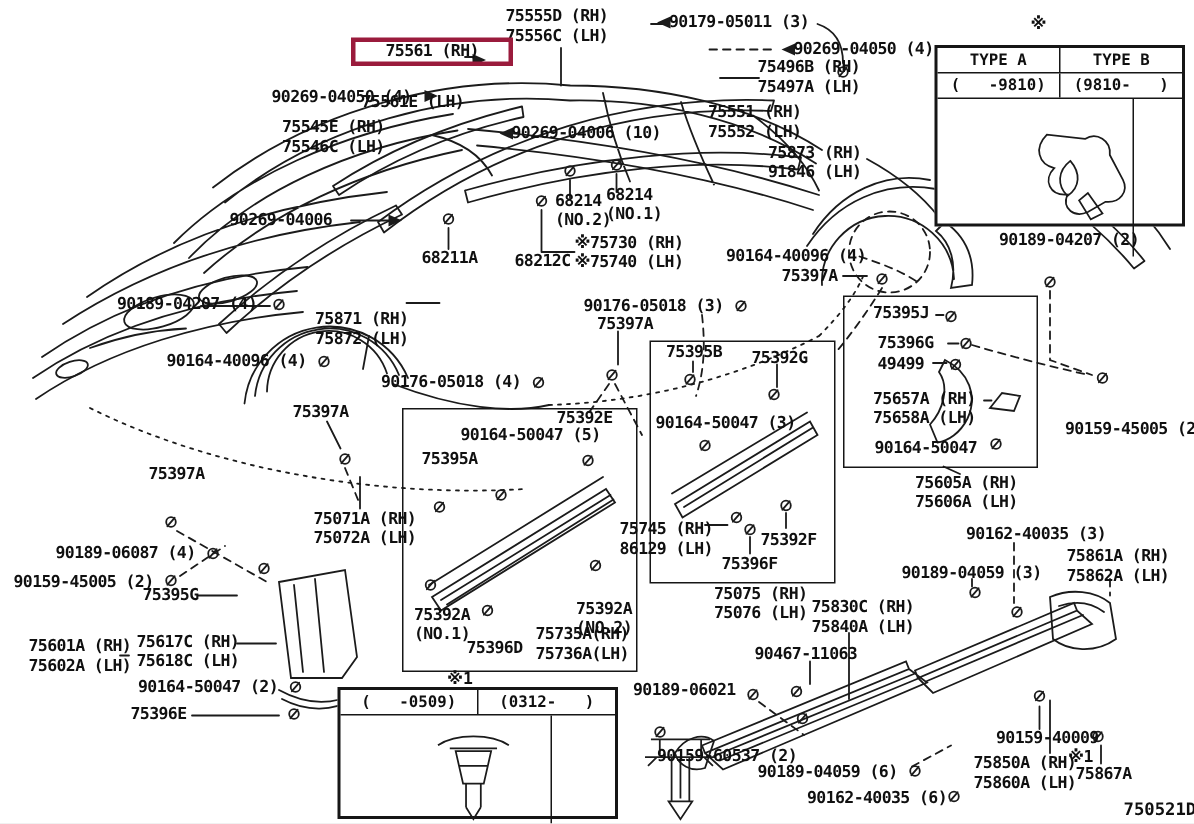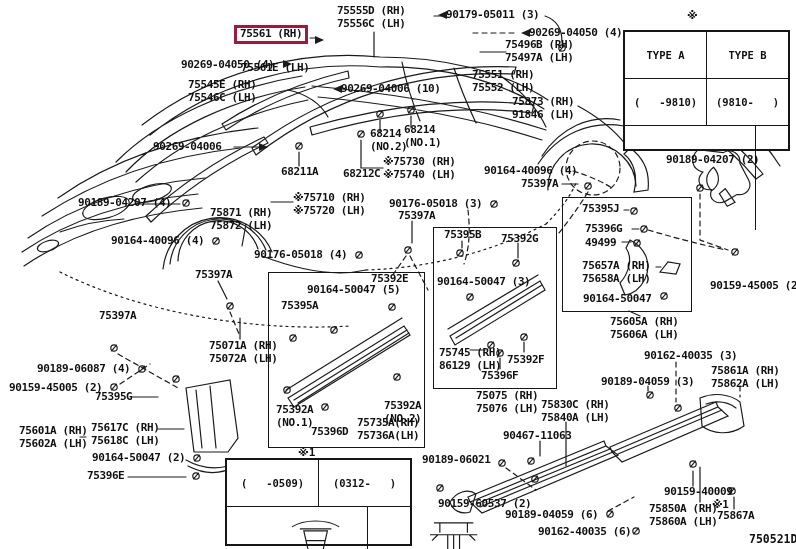--- a/index.html
+++ b/index.html
@@ -3,26 +3,26 @@
 <meta charset="utf-8">
 <style>
   html,body{margin:0;padding:0;background:#e8e8e8;}
   .stage{position:relative;width:796px;height:549px;background:#ffffff;overflow:hidden;
          font-family:"DejaVu Sans Mono","DejaVu Sans",monospace;}
   svg.art{position:absolute;left:0;top:0;z-index:1;}
   #label-layer{position:absolute;left:0;top:0;width:796px;height:549px;z-index:3;}
   .plabel{position:absolute;font-weight:bold;font-size:11px;line-height:12.5px;
           color:#101010;white-space:pre;letter-spacing:-0.4px;}
   .plabel span{display:block;}
-  .plabel.hl{border:3px solid var(--hl,#9a1b3c);padding:0 3px;}
+  .plabel.hl{border:3px solid var(--hl,#9a1b3c);padding:0 20px;}
   .pbox{position:absolute;border:1.6px solid #161616;z-index:2;}
   .vtable{position:absolute;border:2px solid #161616;z-index:2;background:#fff;
           font-weight:bold;font-size:10.5px;color:#101010;}
   .vrow{display:flex;border-bottom:1.4px solid #161616;}
-  .vcell{flex:1;text-align:center;white-space:pre;padding:17px 0;border-right:1.4px solid #161616;}
+  .vcell{flex:1;text-align:center;white-space:pre;padding:2px 0;border-right:1.4px solid #161616;}
   .vcell:last-child{border-right:none;}
   .vbody{display:flex;}
   .vbody .vcell{padding:0;}
   .marker{position:absolute;font-weight:bold;font-size:11px;color:#101010;z-index:3;white-space:pre;}
   .figcode{position:absolute;font-weight:bold;font-size:11.5px;color:#101010;z-index:3;}
 </style>
 </head>
 <body>
 
 <div class="stage">
@@ -279,42 +279,41 @@
       <div class="plabel" style="left: 472px; top: 69px;"><span>75551 (RH)</span><span>75552 (LH)</span></div>
       <div class="plabel" style="left: 341px; top: 83px;"><span>90269-04006 (10)</span></div>
       <div class="plabel" style="left: 512px; top: 96px;"><span>75873 (RH)</span><span>91846 (LH)</span></div>
       <div class="plabel" style="left: 153px; top: 141px;"><span>90269-04006</span></div>
       <div class="plabel" style="left: 78px; top: 197px;"><span>90189-04207 (4)</span></div>
       <div class="plabel" style="left: 281px; top: 166px;"><span>68211A</span></div>
       <div class="plabel" style="left: 343px; top: 168px;"><span>68212C</span></div>
       <div class="plabel" style="left: 370px; top: 128px;"><span>68214</span><span>(NO.2)</span></div>
       <div class="plabel" style="left: 404px; top: 124px;"><span>68214</span><span>(NO.1)</span></div>
       <div class="plabel" style="left: 383px; top: 156px;"><span>※75730 (RH)</span><span>※75740 (LH)</span></div>
-      <div class="plabel" style="left: 293px; top: 192px;"><span>※75710 (RH)</span><span>※75720 (LH)</span></div>
       <div class="plabel" style="left: 210px; top: 207px;"><span>75871 (RH)</span><span>75872 (LH)</span></div>
       <div class="plabel" style="left: 111px; top: 235px;"><span>90164-40096 (4)</span></div>
       <div class="plabel" style="left: 254px; top: 249px;"><span>90176-05018 (4)</span></div>
       <div class="plabel" style="left: 195px; top: 269px;"><span>75397A</span></div>
       <div class="plabel" style="left: 209px; top: 340px;"><span>75071A (RH)</span><span>75072A (LH)</span></div>
       <div class="plabel" style="left: 389px; top: 198px;"><span>90176-05018 (3)</span></div>
       <div class="plabel" style="left: 398px; top: 210px;"><span>75397A</span></div>
       <div class="plabel" style="left: 521px; top: 178px;"><span>75397A</span></div>
       <div class="plabel" style="left: 484px; top: 165px;"><span>90164-40096 (4)</span></div>
       <div class="plabel" style="left: 666px; top: 154px;"><span>90189-04207 (2)</span></div>
       <div class="plabel" style="left: 582px; top: 203px;"><span>75395J</span></div>
       <div class="plabel" style="left: 585px; top: 223px;"><span>75396G</span></div>
       <div class="plabel" style="left: 585px; top: 237px;"><span>49499</span></div>
       <div class="plabel" style="left: 582px; top: 260px;"><span>75657A (RH)</span><span>75658A (LH)</span></div>
       <div class="plabel" style="left: 583px; top: 293px;"><span>90164-50047</span></div>
       <div class="plabel" style="left: 710px; top: 280px;"><span>90159-45005 (2)</span></div>
       <div class="plabel" style="left: 610px; top: 316px;"><span>75605A (RH)</span><span>75606A (LH)</span></div>
       <div class="plabel" style="left: 444px; top: 229px;"><span>75395B</span></div>
       <div class="plabel" style="left: 501px; top: 233px;"><span>75392G</span></div>
       <div class="plabel" style="left: 437px; top: 276px;"><span>90164-50047 (3)</span></div>
-      <div class="plabel" style="left: 439px; top: 347px;"><span>75745 (RH)</span><span>86129 (LH)</span></div>
+      <div class="plabel" style="left: 413px; top: 347px;"><span>75745 (RH)</span><span>86129 (LH)</span></div>
       <div class="plabel" style="left: 507px; top: 354px;"><span>75392F</span></div>
       <div class="plabel" style="left: 481px; top: 370px;"><span>75396F</span></div>
       <div class="plabel" style="left: 476px; top: 390px;"><span>75075 (RH)</span><span>75076 (LH)</span></div>
       <div class="plabel" style="left: 371px; top: 273px;"><span>75392E</span></div>
       <div class="plabel" style="left: 307px; top: 284px;"><span>90164-50047 (5)</span></div>
       <div class="plabel" style="left: 281px; top: 300px;"><span>75395A</span></div>
       <div class="plabel" style="left: 276px; top: 404px;"><span>75392A</span><span>(NO.1)</span></div>
       <div class="plabel" style="left: 311px; top: 426px;"><span>75396D</span></div>
       <div class="plabel" style="left: 357px; top: 417px;"><span>75735A(RH)</span><span>75736A(LH)</span></div>
       <div class="plabel" style="left: 384px; top: 400px;"><span>75392A</span><span>(NO.2)</span></div>

